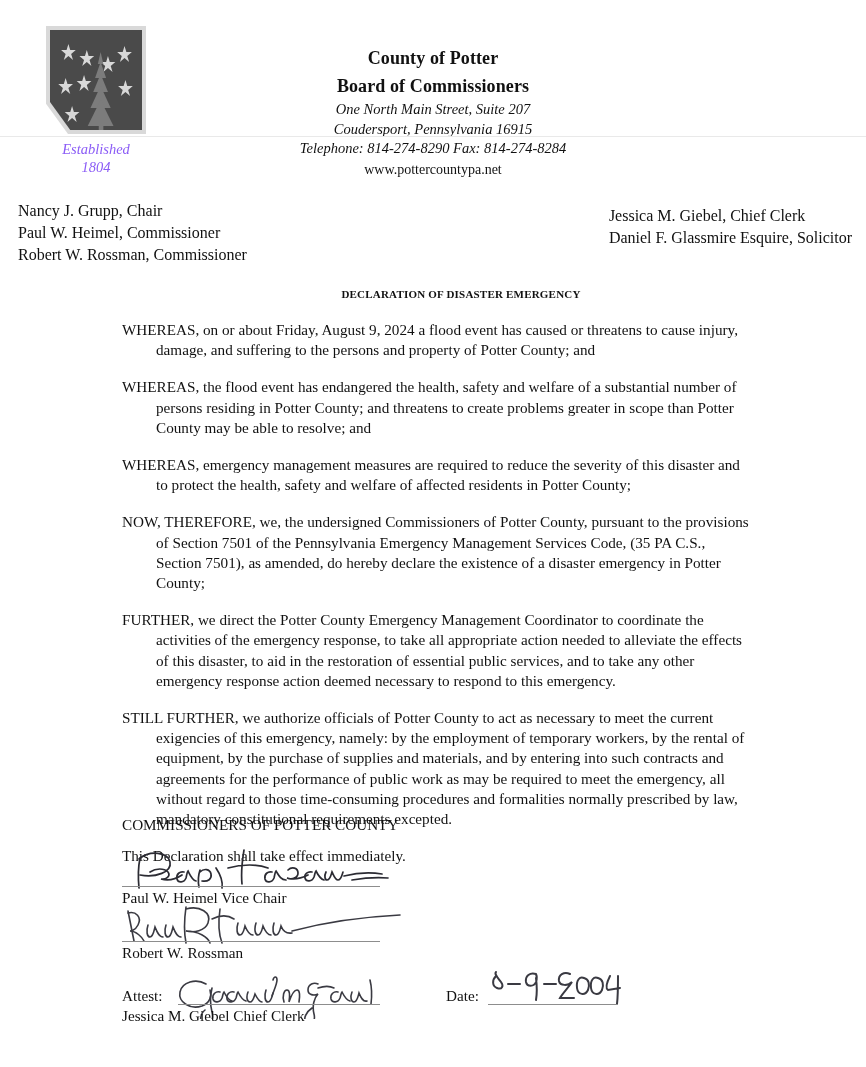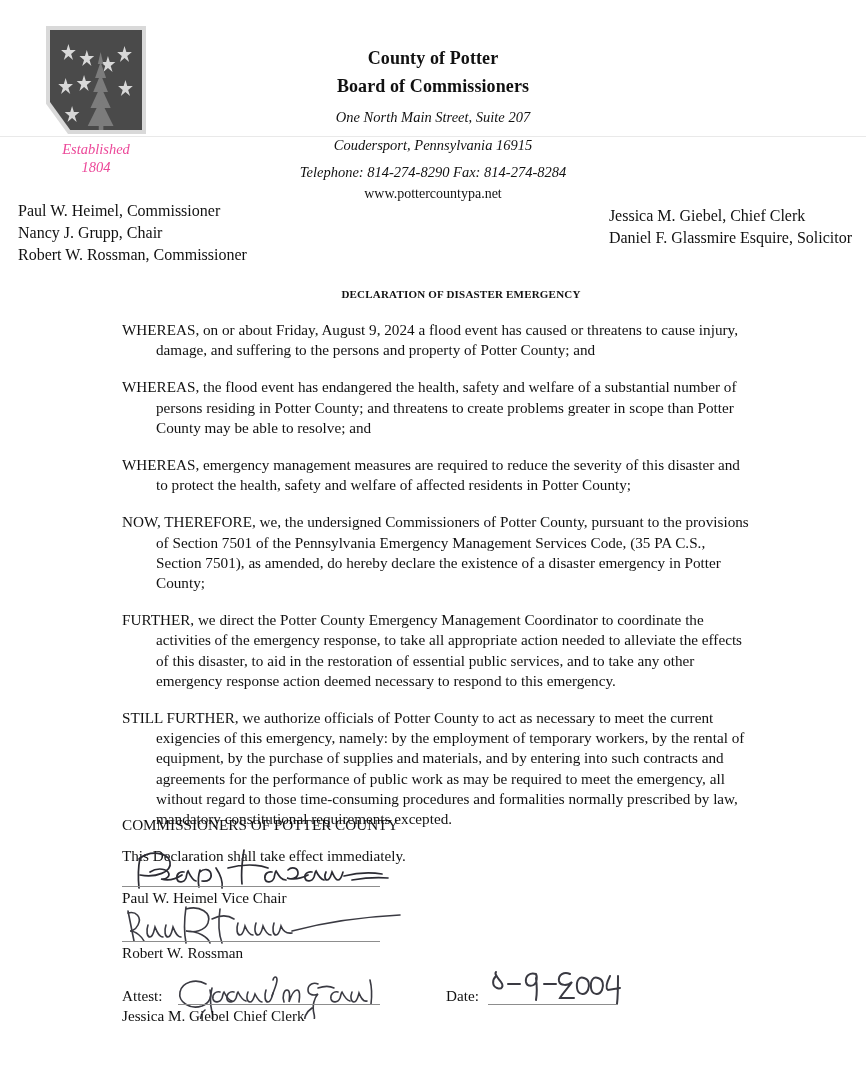--- a/index.html
+++ b/index.html
@@ -44,41 +44,40 @@
     background: #4a4a4a;
     -webkit-clip-path: polygon(0 0, 100% 0, 100% 100%, 22% 100%, 0 72%);
     clip-path: polygon(0 0, 100% 0, 100% 100%, 22% 100%, 0 72%);
   }
   .seal-svg { position: absolute; left:0; top:0; width:100%; height:100%; }
   .established {
     font-style: italic;
     font-size: 14.5px;
     line-height: 18px;
     margin-top: 6px;
-    color: #ec4899;
+    color: #8b5cf6;
   }
 
   .masthead {
     position: absolute;
     left: 186px;
     top: 44px;
     width: 494px;
     text-align: center;
   }
   .org-title {
     font-weight: bold;
     font-size: 18px;
     line-height: 28px;
     letter-spacing: 0.1px;
   }
   .addr {
     font-style: italic;
     font-size: 14.5px;
     line-height: 19.5px;
-    margin-top: 8px;
   }
   .web {
     font-size: 14px;
     line-height: 19px;
     margin-top: 1px;
   }
 
   .hairline {
     position: absolute;
     left: 0;
@@ -268,22 +267,22 @@
     <div class="org-title">Board of Commissioners</div>
     <div class="addr">One North Main Street, Suite 207</div>
     <div class="addr">Coudersport, Pennsylvania 16915</div>
     <div class="addr">Telephone: 814-274-8290   Fax: 814-274-8284</div>
     <div class="web">www.pottercountypa.net</div>
   </div>
 
   <div class="hairline"></div>
 
   <div class="officers-left">
+    <div>Nancy J. Grupp, Chair</div>
     <div>Paul W. Heimel, Commissioner</div>
-    <div>Nancy J. Grupp, Chair</div>
     <div>Robert W. Rossman, Commissioner</div>
   </div>
 
   <div class="officers-right">
     <div>Jessica M. Giebel, Chief Clerk</div>
     <div>Daniel F. Glassmire Esquire, Solicitor</div>
   </div>
 
   <div class="doc-title">DECLARATION OF DISASTER EMERGENCY</div>
 

